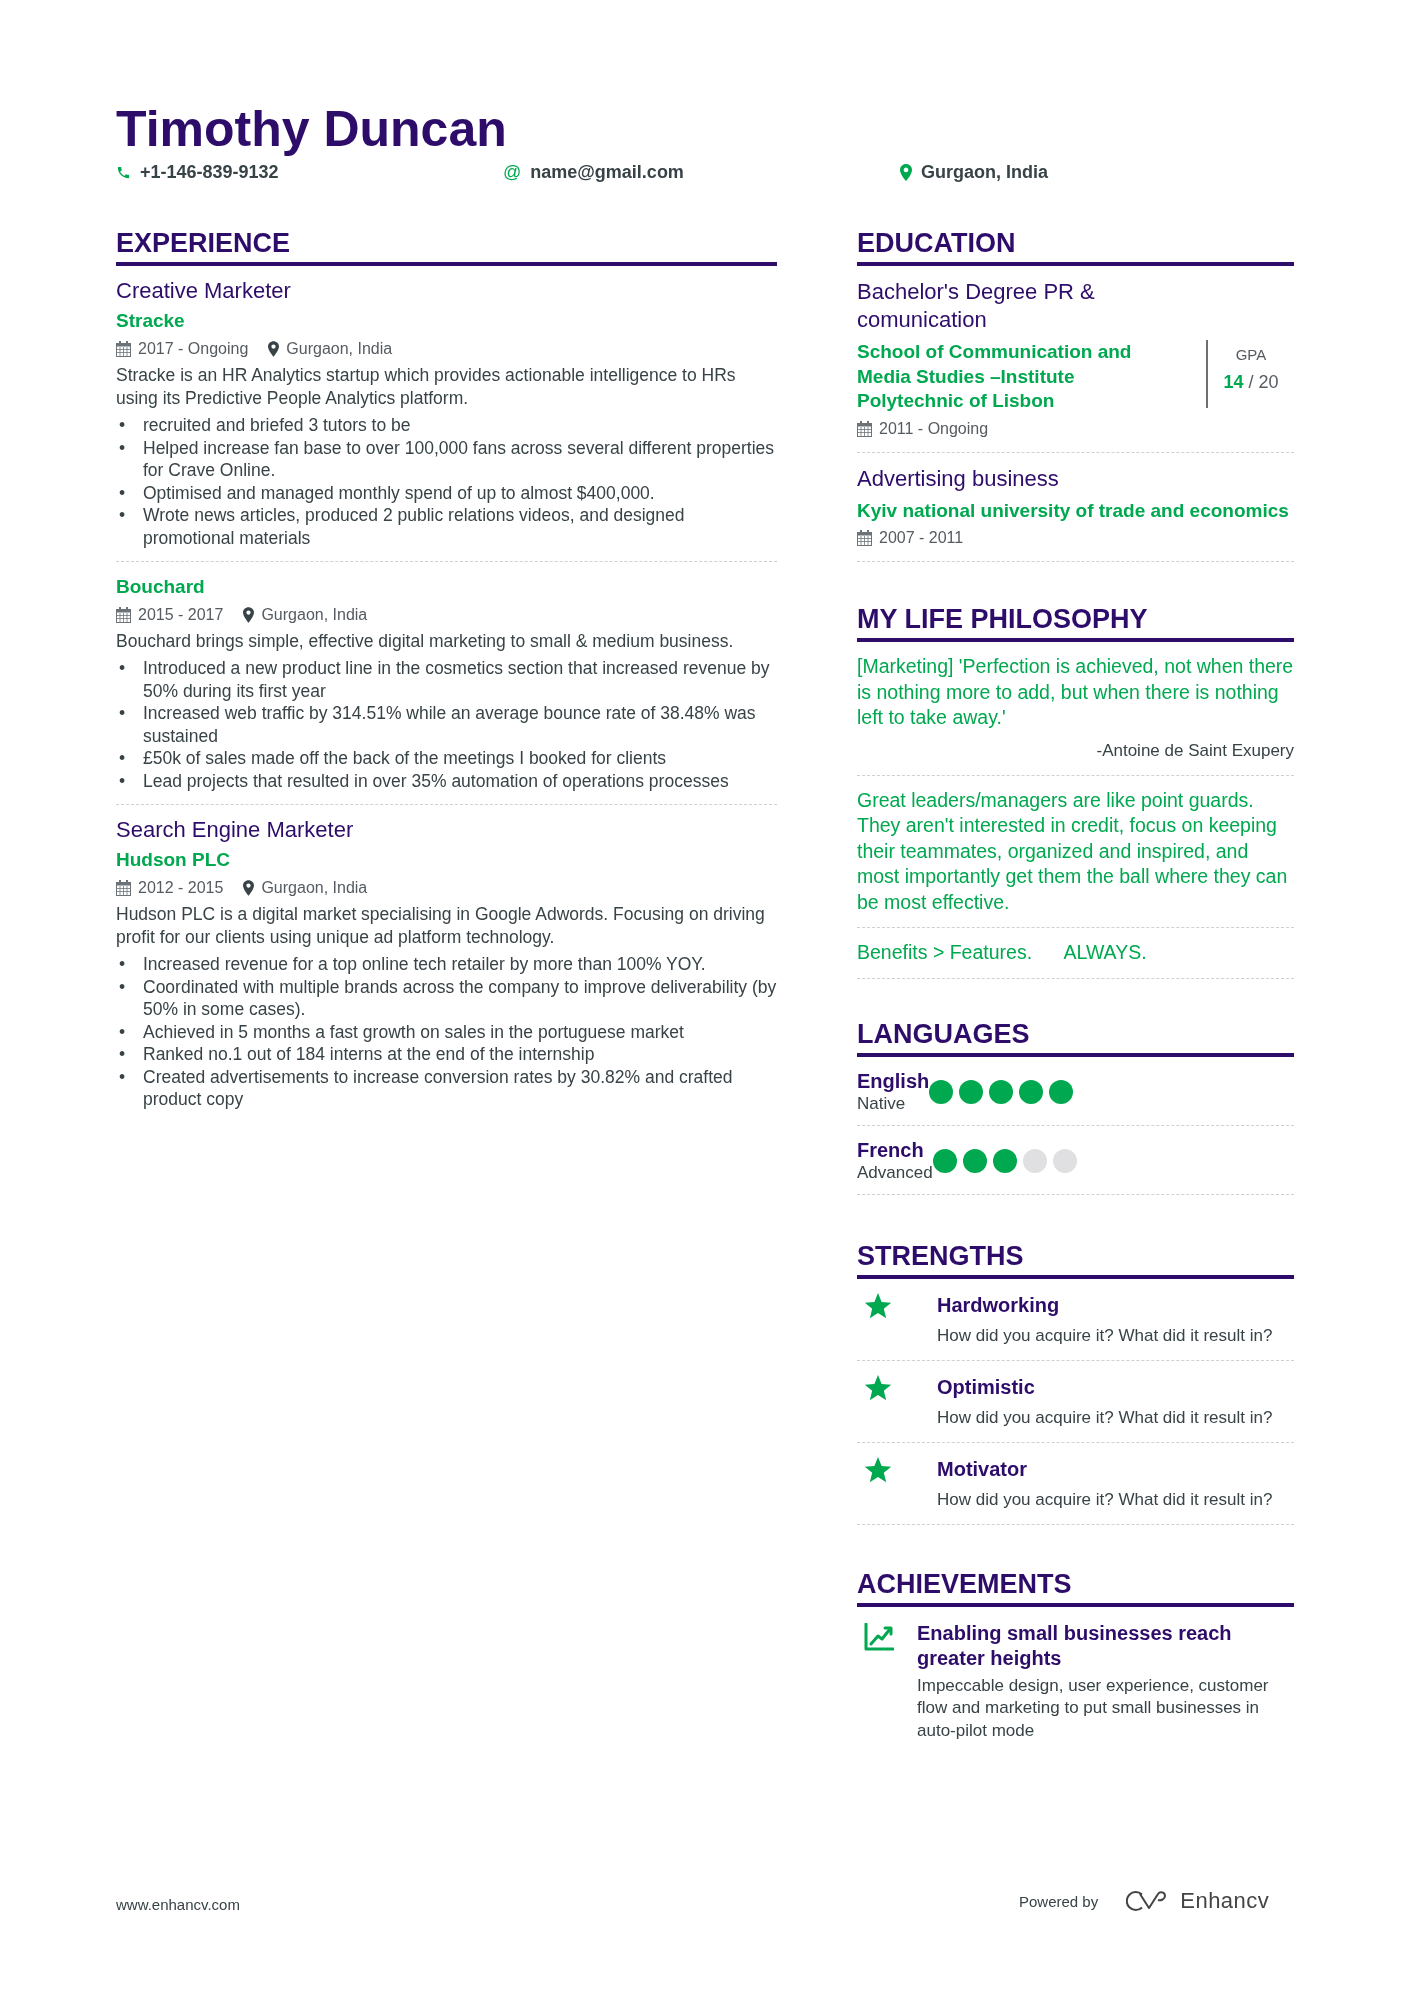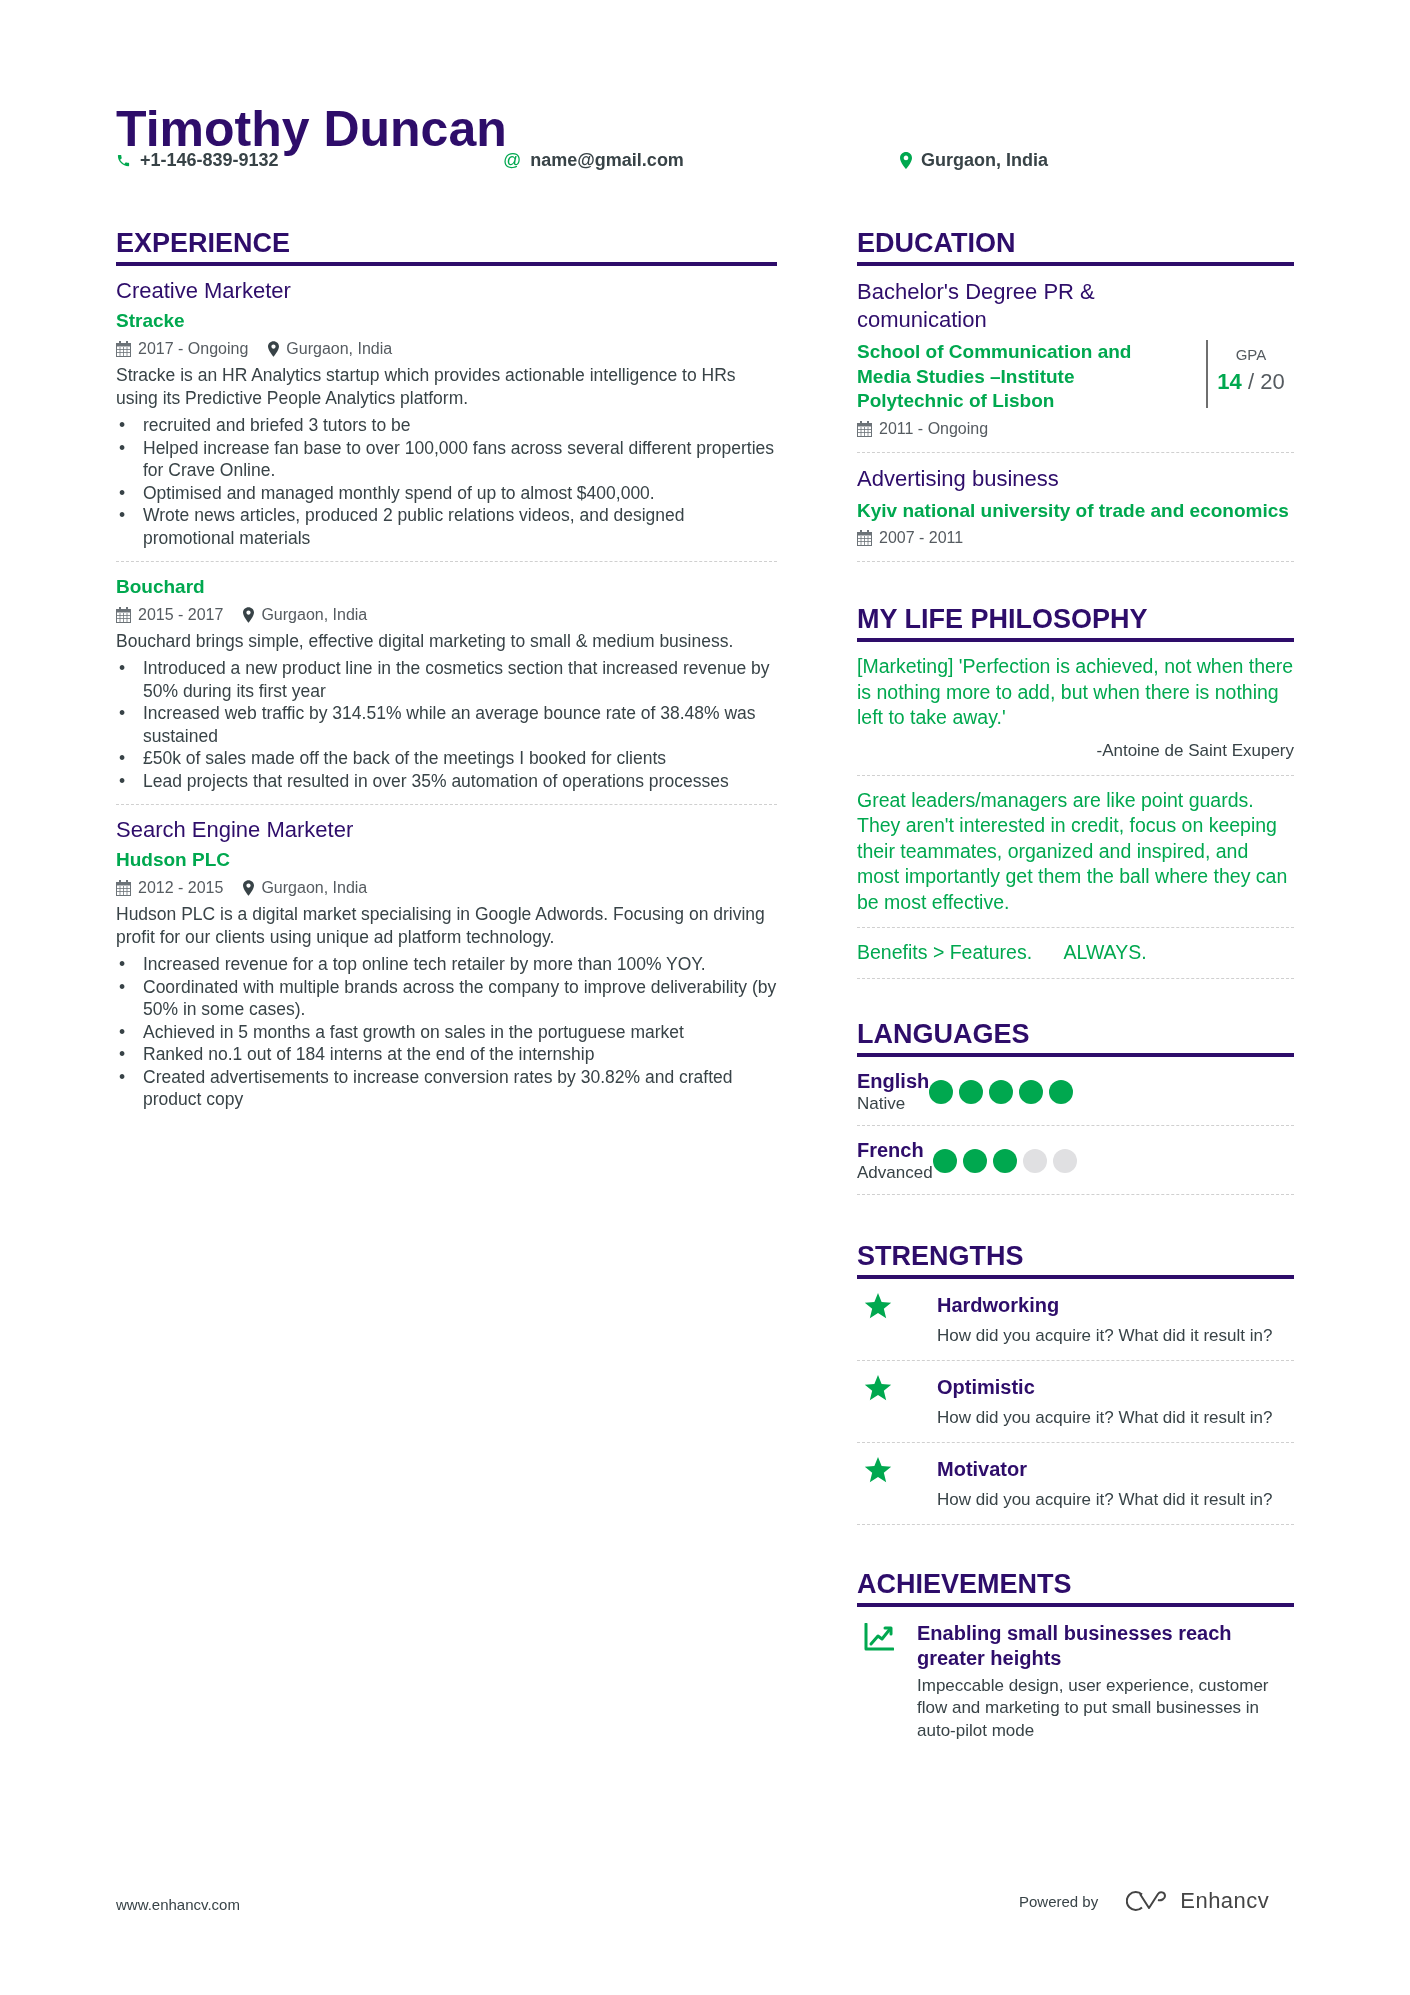--- a/index.html
+++ b/index.html
@@ -3,21 +3,21 @@
 <meta charset="utf-8">
 <style>
   * { box-sizing: border-box; margin: 0; padding: 0; }
   html, body { width: 1410px; height: 1995px; background: #ffffff; }
   body { font-family: "Liberation Sans", "DejaVu Sans", sans-serif; color: #384347; position: relative; overflow: hidden; }
 
   .page { position: absolute; left: 0; top: 0; width: 1410px; height: 1995px; }
 
   
   .name { position: absolute; left: 116px; top: 100px; font-size: 50px; font-weight: bold; color: #2e0d6a; letter-spacing: 0px; line-height: 58px; }
-  .contact { position: absolute; top: 148px; font-size: 18px; font-weight: bold; color: #384347; display: flex; align-items: center; line-height: 24px; justify-content: center; }
+  .contact { position: absolute; top: 160px; font-size: 18px; font-weight: bold; color: #384347; display: flex; align-items: center; line-height: 24px; justify-content: center; }
   .contact .ic { color: #00a84f; margin-right: 9px; display: inline-flex; align-items: center; }
   .c-phone { left: 116px; }
   .c-email { left: 503px; }
   .c-loc { left: 900px; }
 
   
   .col-left { position: absolute; left: 116px; top: 226px; width: 661px; }
   .col-right { position: absolute; left: 857px; top: 226px; width: 437px; }
 
   .section-title { font-size: 27px; font-weight: bold; color: #2e0d6a; line-height: 34px; padding-bottom: 2px; border-bottom: 4px solid #2e0d6a; text-transform: uppercase; letter-spacing: 0px; }
@@ -37,21 +37,21 @@
 
   
   .edu { padding-top: 12px; padding-bottom: 12px; border-bottom: 1px dashed #d0d0d0; position: relative; }
   .edu:last-child { border-bottom: none; }
   .edu-title { font-size: 22px; color: #2e0d6a; line-height: 28px; }
   .edu-school { font-size: 19px; font-weight: bold; color: #00a84f; line-height: 24.5px; margin-top: 6px; }
   .edu-wrap { display: flex; }
   .edu-main { flex: 1; padding-right: 20px; }
   .gpa { width: 88px; border-left: 2px solid #6f6f6f; align-self: center; text-align: center; height: 68px; padding-top: 4px; margin-top: 30px; }
   .gpa-label { font-size: 15px; color: #555b60; line-height: 22px; }
-  .gpa-val { font-size: 22px; line-height: 32px; color: #555b60; }
+  .gpa-val { font-size: 18px; line-height: 32px; color: #555b60; }
   .gpa-val .g { color: #00a84f; font-weight: bold; }
 
   
   .phil { padding: 12px 0 12px; border-bottom: 1px dashed #d0d0d0; }
   .phil:last-child { border-bottom: none; }
   .phil-text { font-size: 19.5px; color: #00a84f; line-height: 25.5px; }
   .phil-author { font-size: 17px; color: #384347; text-align: right; line-height: 24px; margin-top: 8px; }
 
   
   .lang { display: flex; align-items: center; justify-content: flex-start; padding: 12px 0 10px; border-bottom: 1px dashed #d0d0d0; }

